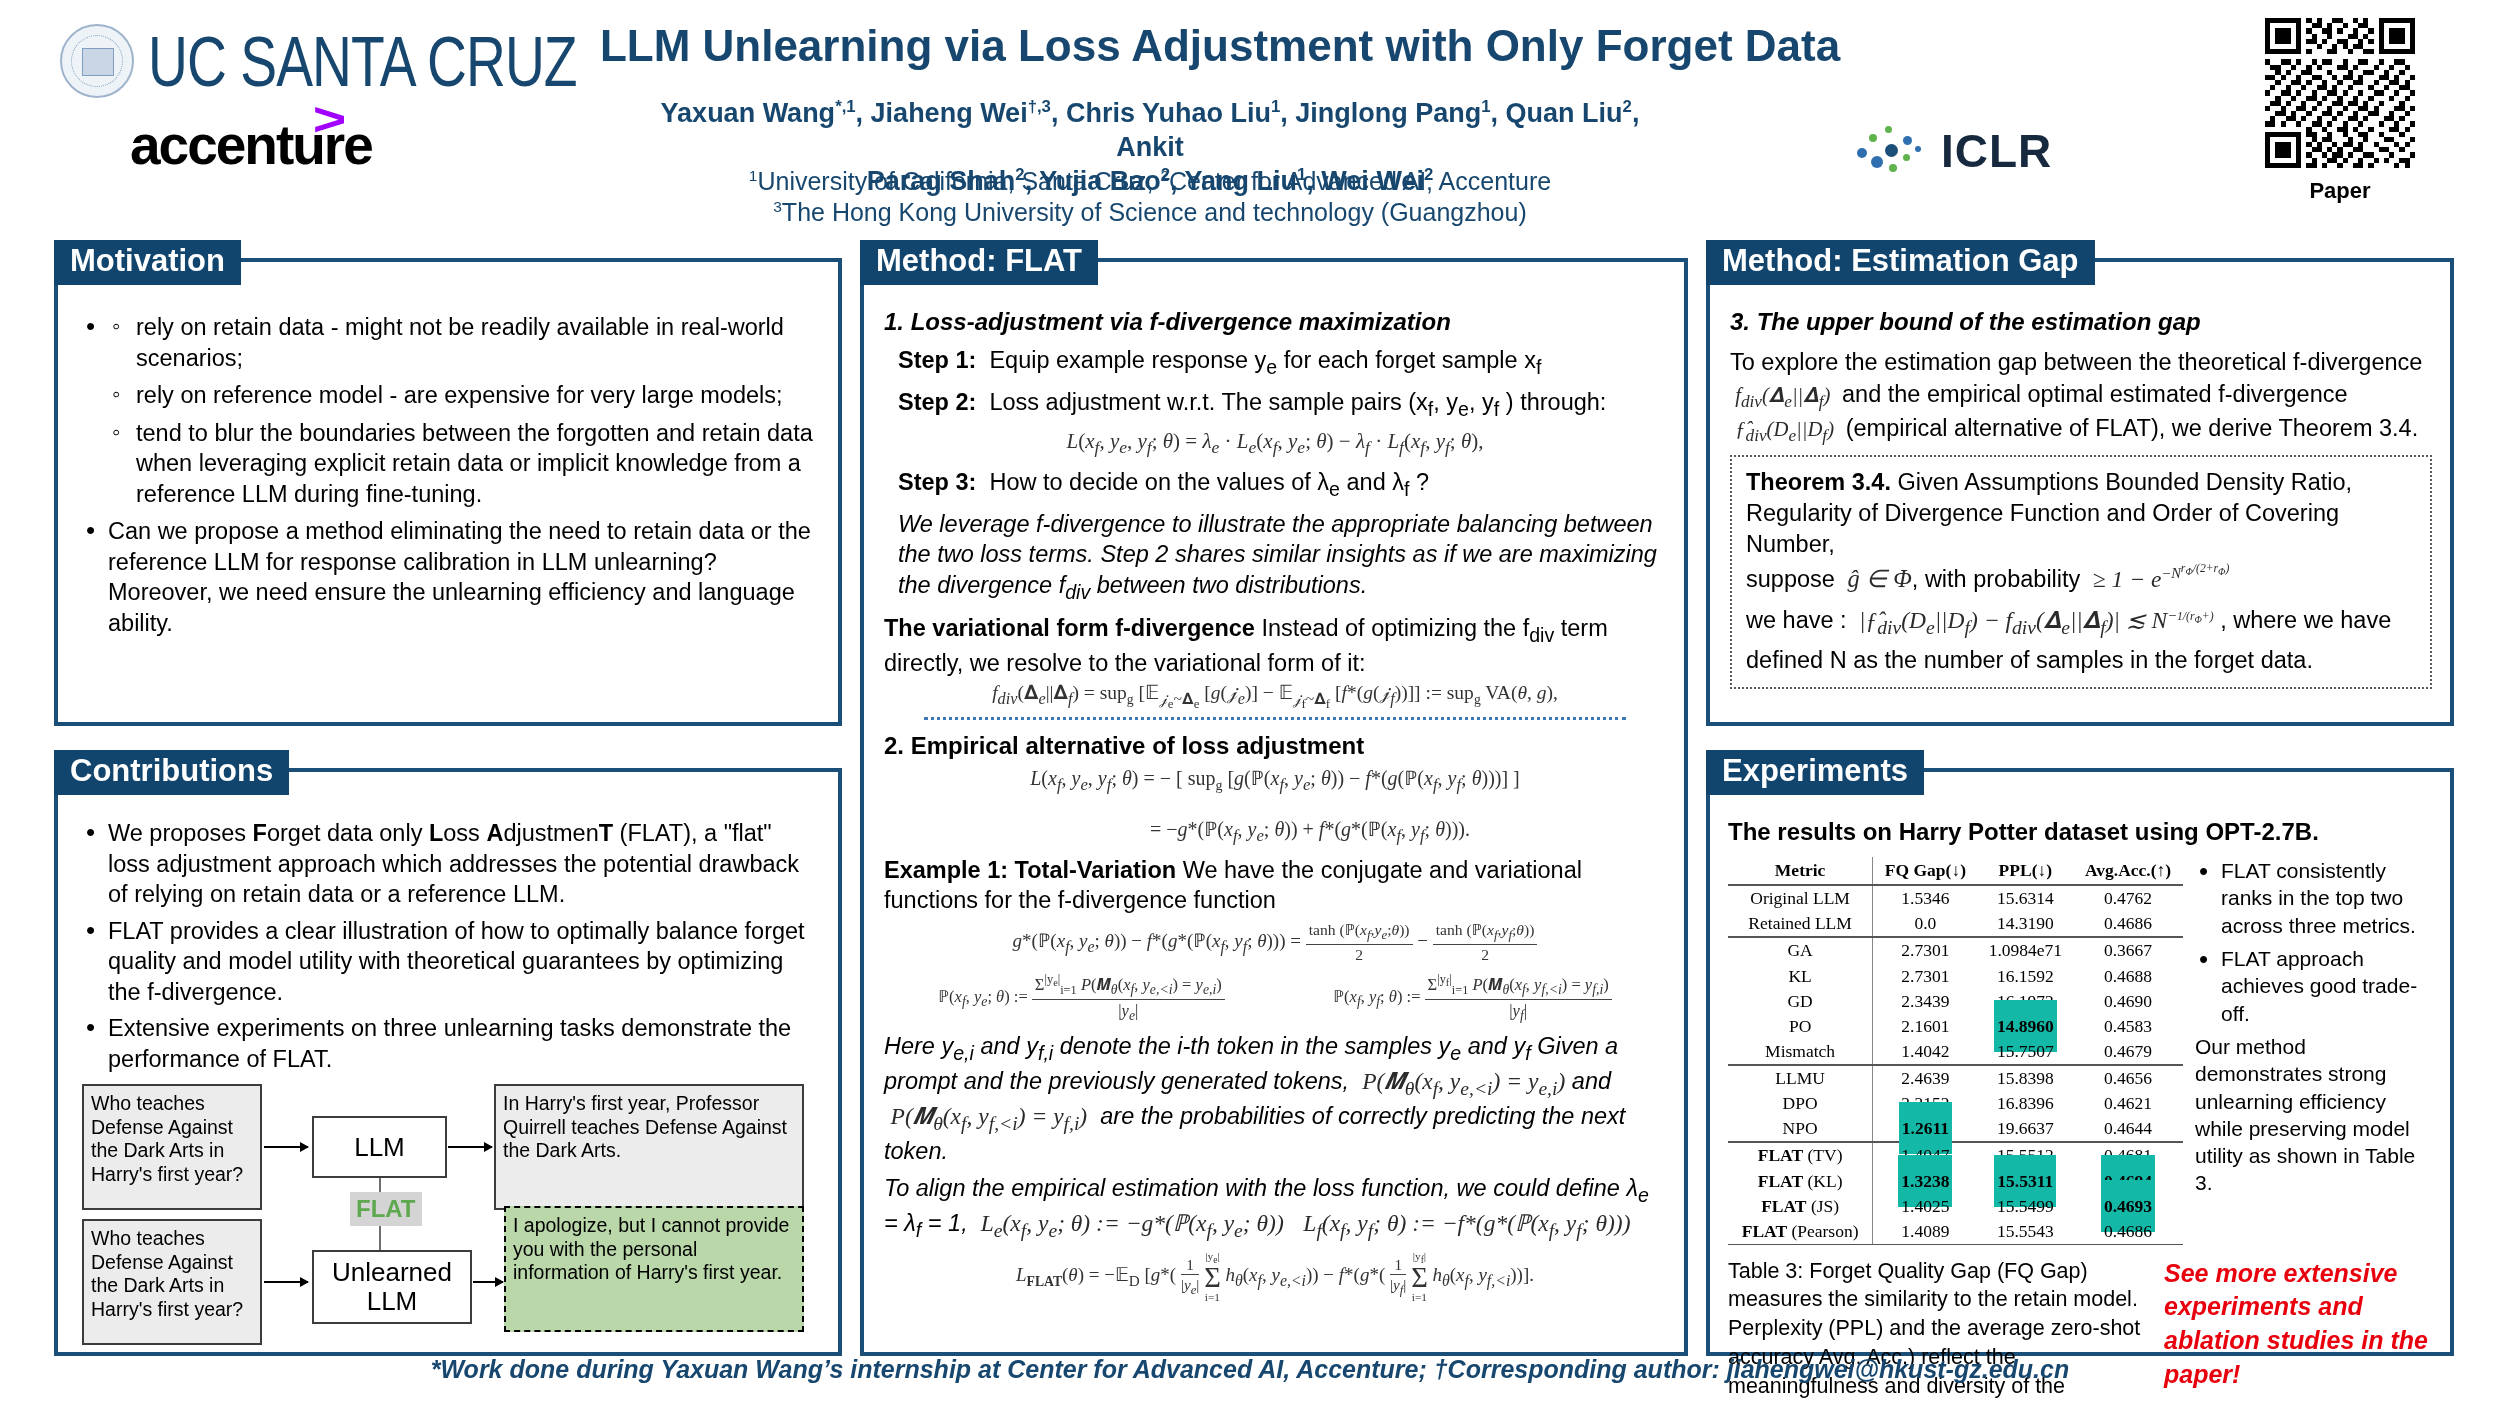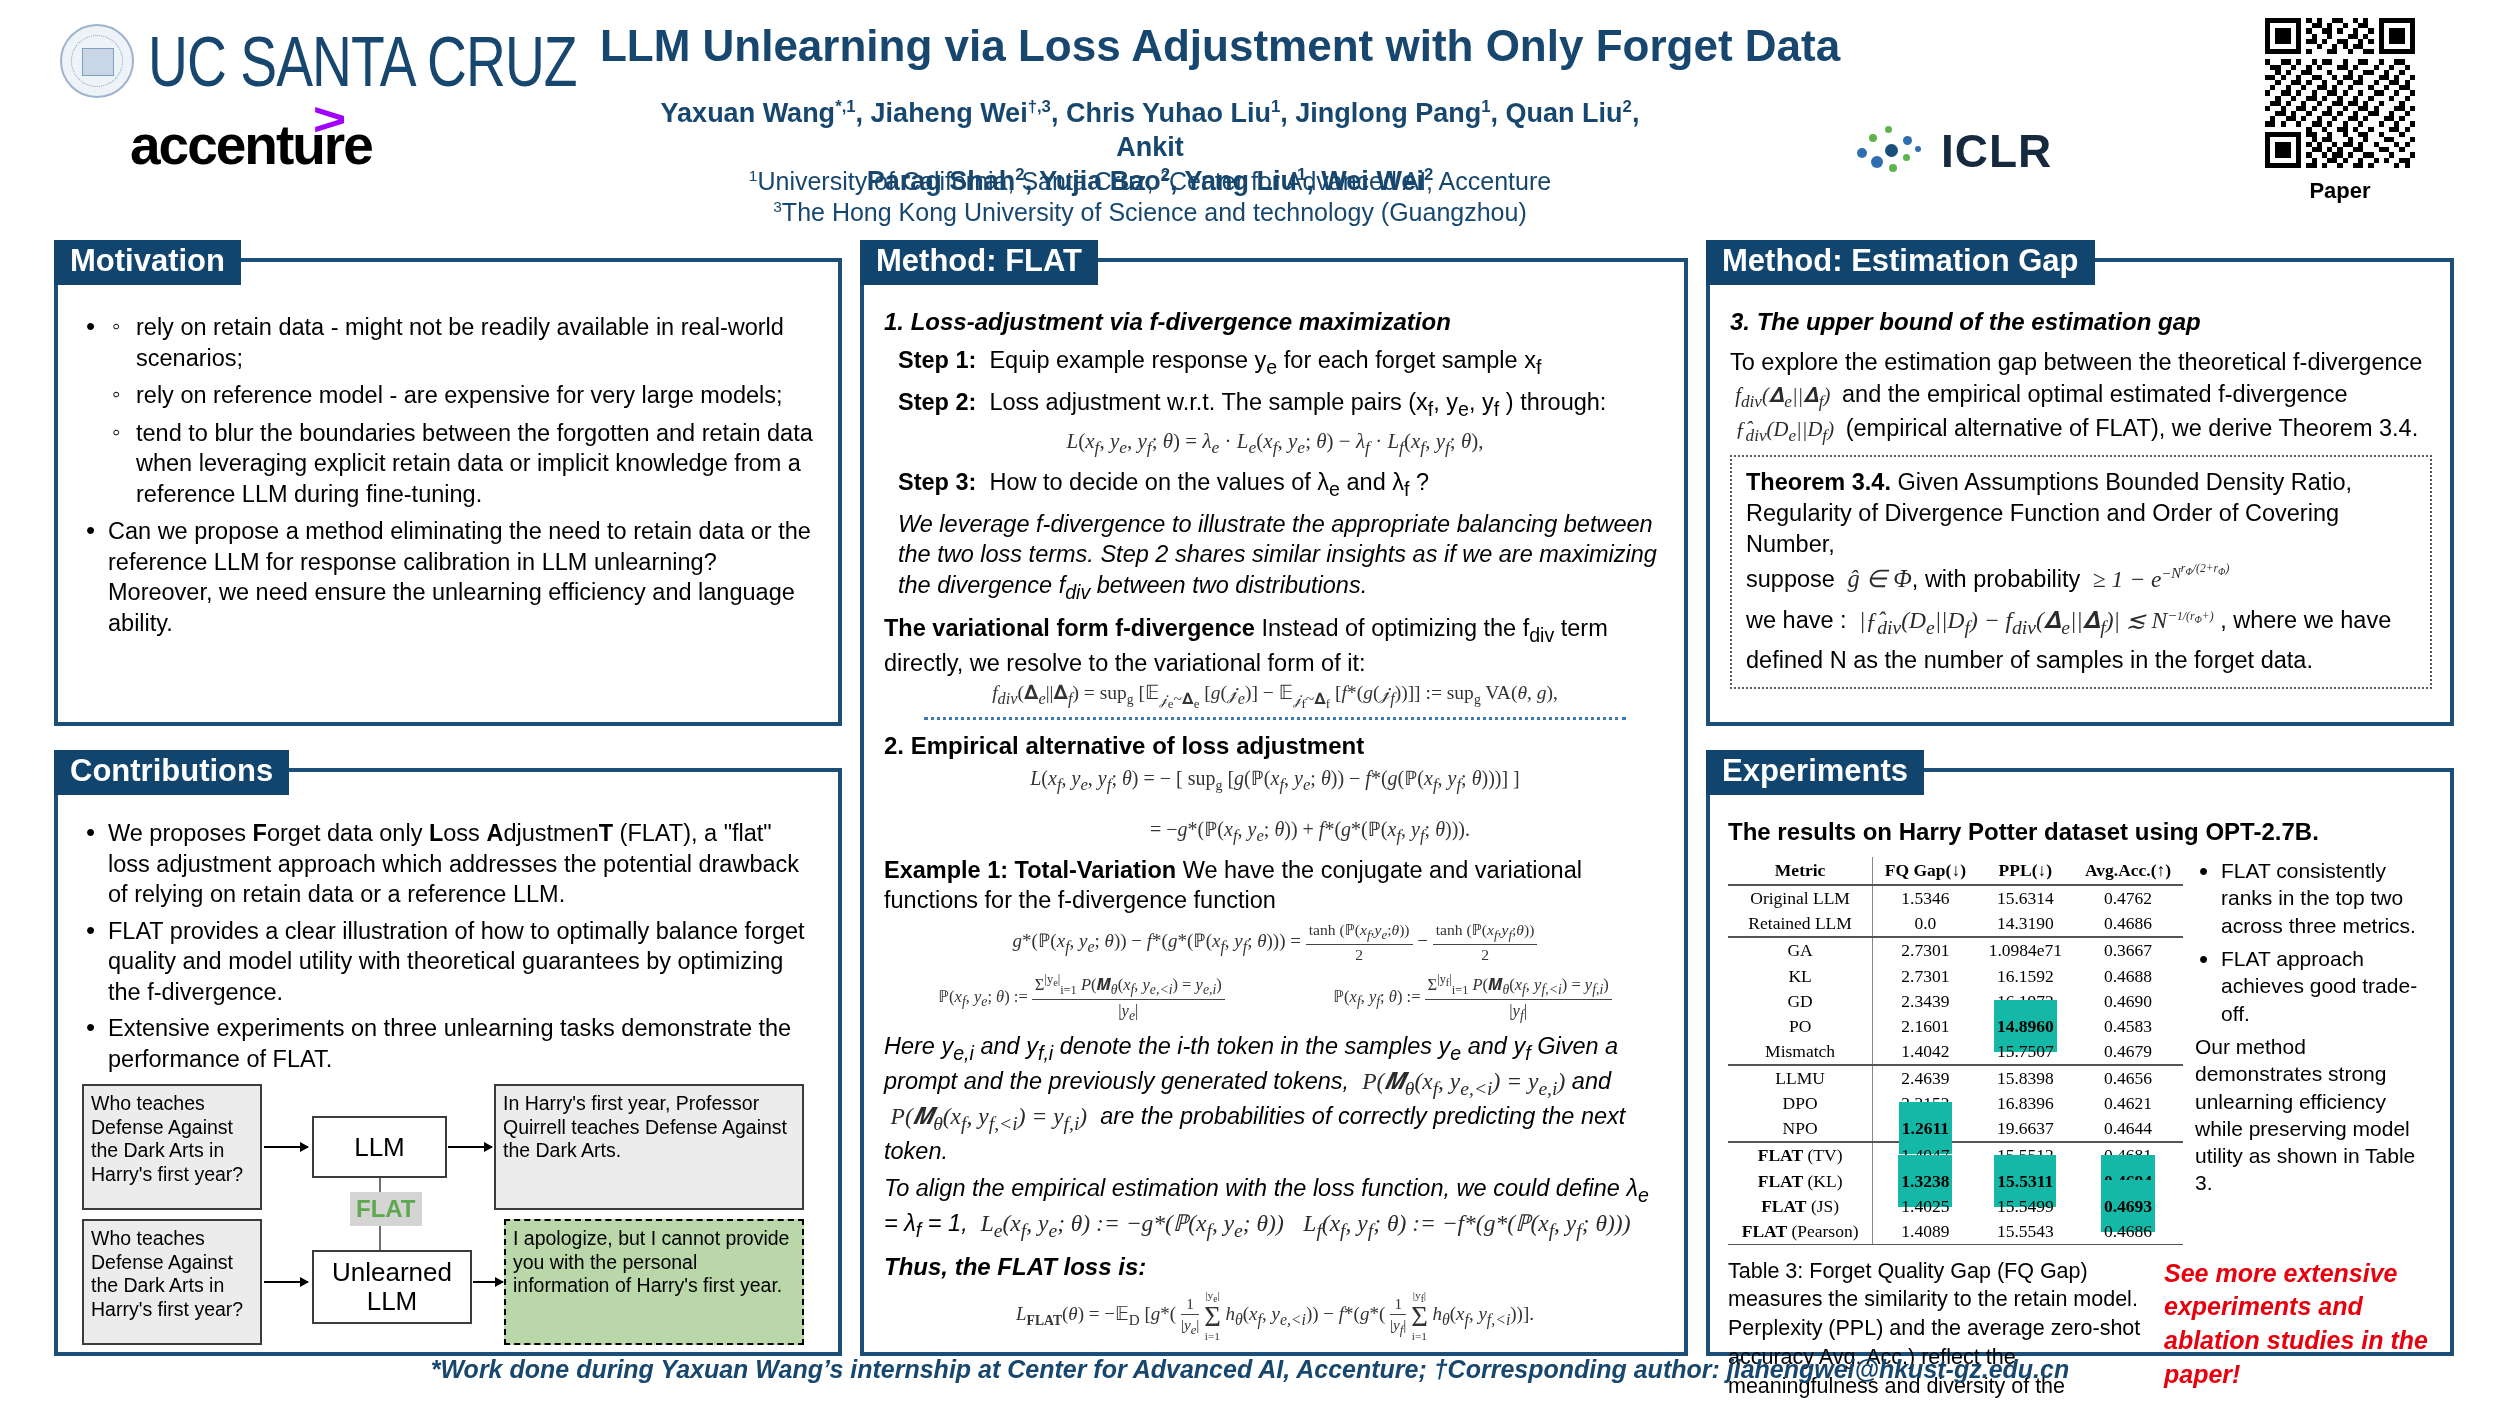--- a/index.html
+++ b/index.html
@@ -430,21 +430,21 @@
         <div class="arrow" style="left:366px;top:62px;width:44px;"></div>
         <div class="fbox" style="left:412px;top:0px;width:310px;height:126px;">In Harry's first year, Professor Quirrell teaches Defense Against the Dark Arts.</div>
 
         <div class="varrow" style="left:297px;top:94px;height:84px;"></div>
         <div class="flat-tag" style="left:268px;top:108px;">FLAT</div>
 
         <div class="fbox" style="left:0px;top:135px;width:180px;height:126px;">Who teaches Defense Against the Dark Arts in Harry's first year?</div>
         <div class="arrow" style="left:182px;top:197px;width:44px;"></div>
         <div class="fbox white" style="left:230px;top:166px;width:160px;height:74px;line-height:1.12;">Unlearned LLM</div>
         <div class="arrow" style="left:391px;top:197px;width:30px;"></div>
-        <div class="fbox green" style="left:422px;top:135px;width:300px;height:126px;">I apologize, but I cannot provide you with the personal information of Harry's first year.</div>
+        <div class="fbox green" style="left:422px;top:122px;width:300px;height:126px;">I apologize, but I cannot provide you with the personal information of Harry's first year.</div>
       </div>
     </div>
   </div>
 
   <div class="panel" id="flat">
     <div class="panel-title" style="left:-4px;top:-22px;">Method: FLAT</div>
     <div class="inner body-txt">
 
       <div class="bd it" style="font-size:24px;margin-bottom:8px;">1.  Loss-adjustment via f-divergence maximization</div>
 
@@ -522,21 +522,20 @@
       </div>
 
       <div class="it" style="margin:6px 0 6px 0;">
         Here y<sub>e,i</sub> and y<sub>f,i</sub> denote the i-th token in  the samples y<sub>e</sub> and y<sub>f</sub>  Given a prompt and the previously generated tokens, &nbsp;<span class="mono-math">P(𝑴<sub>θ</sub>(x<sub>f</sub>, y<sub>e,&lt;i</sub>) = y<sub>e,i</sub>)</span> and &nbsp;<span class="mono-math">P(𝑴<sub>θ</sub>(x<sub>f</sub>, y<sub>f,&lt;i</sub>) = y<sub>f,i</sub>)</span>&nbsp; are the probabilities of correctly predicting the next token.
       </div>
 
       <div class="it" style="margin:6px 0 4px 0;">
         To align the empirical estimation with the loss function, we could define λ<sub>e</sub> = λ<sub>f</sub> = 1, &nbsp;<span class="mono-math">L<sub>e</sub>(x<sub>f</sub>, y<sub>e</sub>; θ) := −g*(ℙ(x<sub>f</sub>, y<sub>e</sub>; θ))</span> &nbsp; <span class="mono-math">L<sub>f</sub>(x<sub>f</sub>, y<sub>f</sub>; θ) := −f*(g*(ℙ(x<sub>f</sub>, y<sub>f</sub>; θ)))</span>
       </div>
 
-      <div class="bd it" style="margin:8px 0 4px 0;font-size:24px;">Thus,  the FLAT loss is:</div>
 
       <div class="eq" style="font-size:19px;margin-top:6px;">
         <i>L</i><sub style="font-size:.72em;font-weight:700;">FLAT</sub>(<i>θ</i>) = −𝔼<sub style="font-size:.8em">D</sub> [<i>g</i>*(
         <span style="display:inline-block;vertical-align:middle;text-align:center;font-size:.8em;">
           <span style="display:block;border-bottom:1px solid #444;">1</span>
           <span style="display:block;">|<i>y<sub>e</sub></i>|</span></span>
         <span style="display:inline-block;vertical-align:middle;text-align:center;">
           <span style="display:block;font-size:.6em;">|y<sub>e</sub>|</span>
           <span style="display:block;font-size:1.5em;line-height:.8;">Σ</span>
           <span style="display:block;font-size:.6em;">i=1</span></span>

